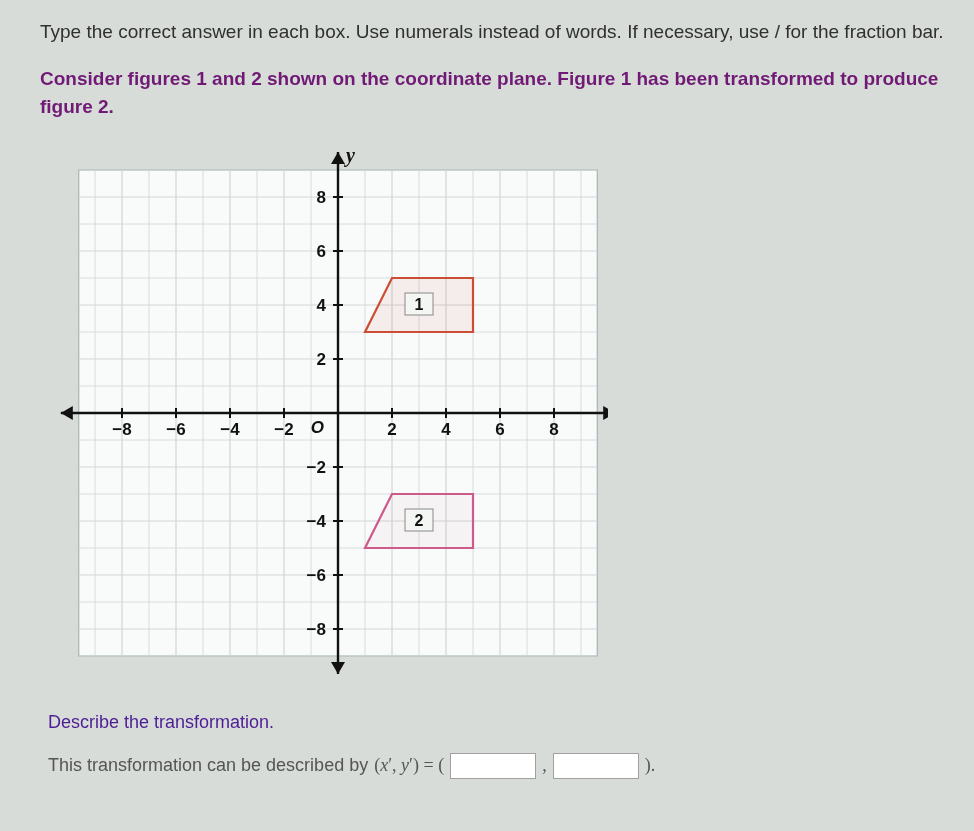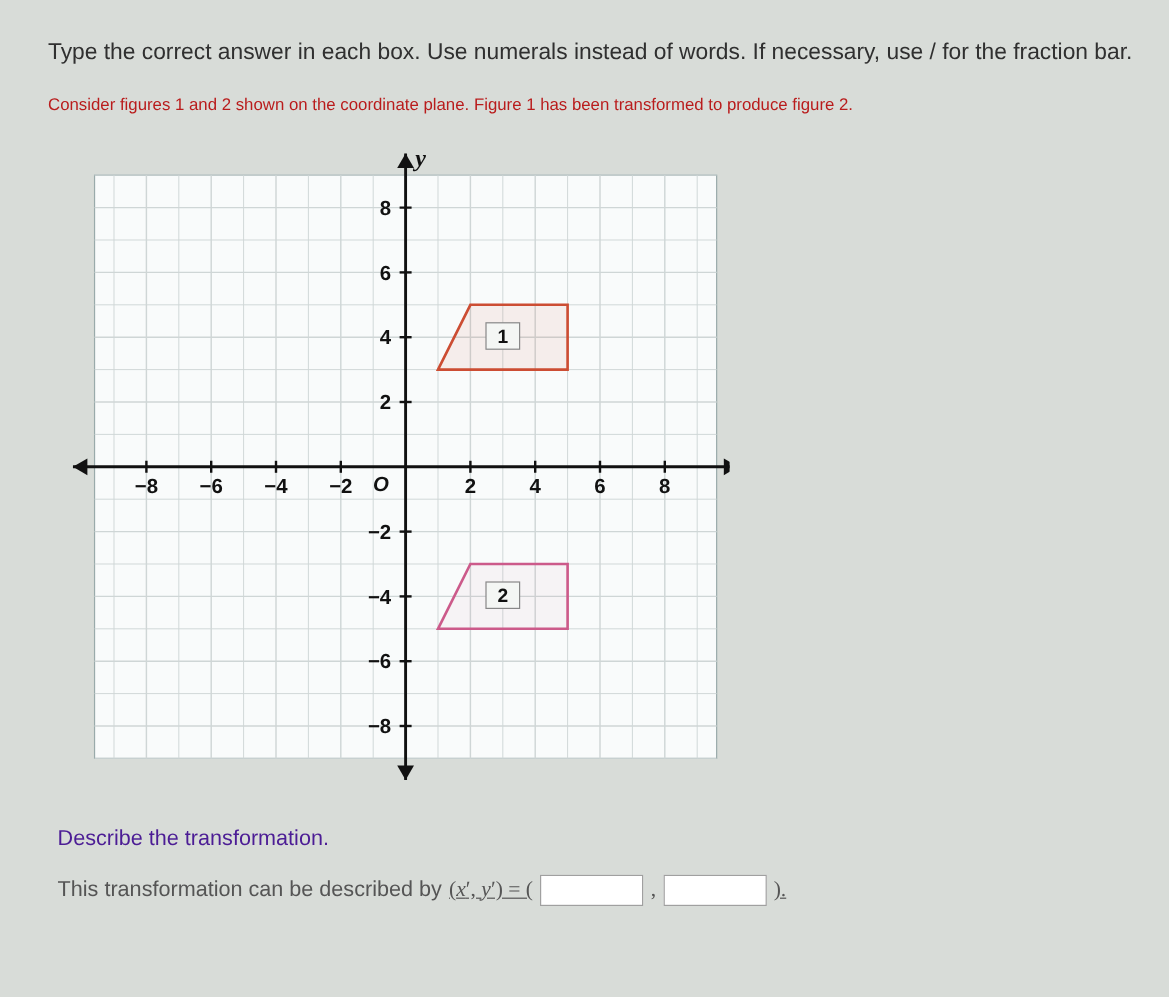--- a/index.html
+++ b/index.html
@@ -9,33 +9,34 @@
     background: #d8dcd8;
     font-family: Arial, sans-serif;
     color: #2a2a2a;
     overflow: hidden;
     position: relative;
   }
   .page {
     position: relative;
     width: 100%;
     height: 100%;
-    padding: 30px 30px 0 40px;
+    padding: 18px 30px 0 40px;
   }
   .instructions {
     font-size: 19px;
     line-height: 1.5;
     color: #303030;
     margin-bottom: 18px;
   }
   .sub-instructions {
-    font-size: 14px;
+    font-size: 19px;
     line-height: 1.5;
-    color: #b91c1c;
+    color: #701a75;
     margin-bottom: 16px;
+    font-weight: bold;
   }
   .chart-wrap {
     width: 560px;
     height: 560px;
     position: relative;
     margin-left: 8px;
   }
   .chart-wrap svg { display:block; }
   .prompt {
     font-size: 18px;
@@ -50,21 +51,20 @@
     margin-left: 8px;
     display: flex;
     align-items: center;
     gap: 6px;
     font-style: normal;
     text-align: center;
   }
   .eq {
     font-family: "Times New Roman", serif;
     font-style: normal;
-    text-decoration: underline;
   }
   .var-italic {
     font-style: italic;
   }
   .answer-box {
     display: inline-block;
     width: 86px;
     height: 26px;
     background: #ffffff;
     border: 1px solid #a0a0a0;

